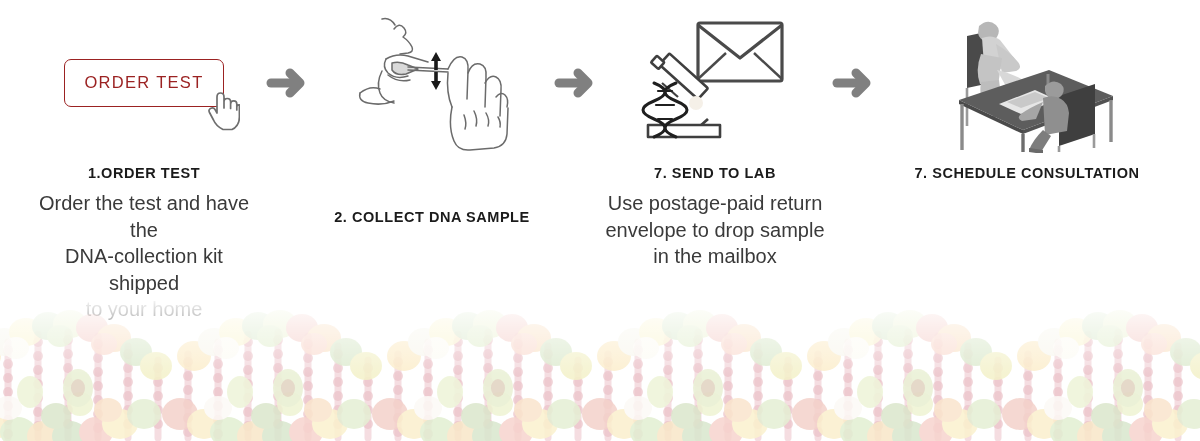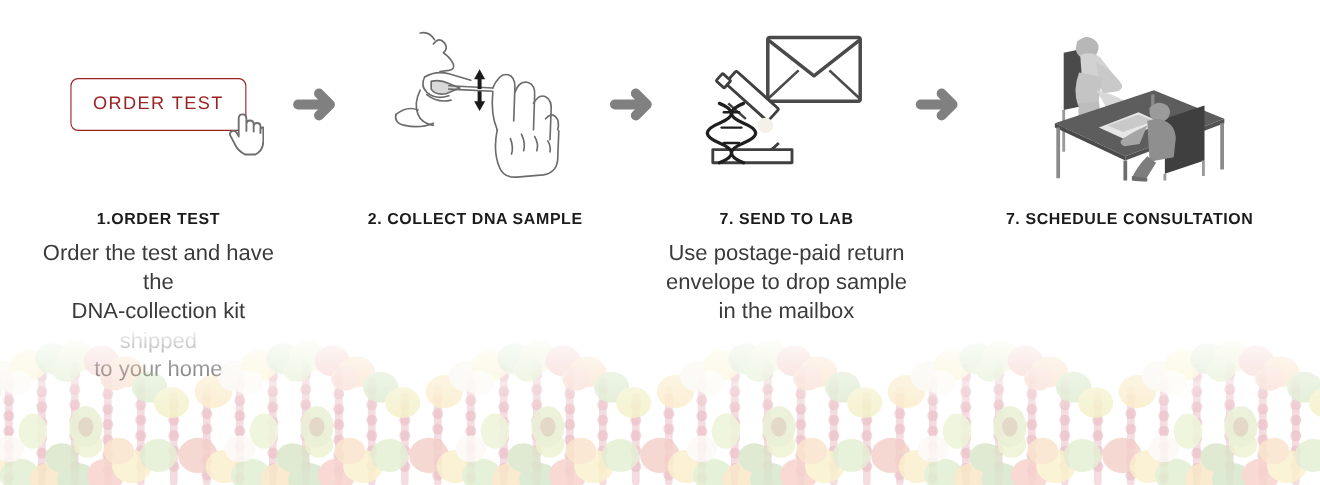--- a/index.html
+++ b/index.html
@@ -6,35 +6,35 @@
   html, body {
     width:1200px; height:441px;
     background:#ffffff;
     font-family:"Liberation Sans", sans-serif;
     overflow:hidden;
   }
   #page { position:relative; width:1200px; height:441px; background:#fff; overflow:hidden; }
 
   
   .steps {
-    position:absolute; left:0; top:12px; width:1200px; height:300px;
+    position:absolute; left:0; top:0; width:1200px; height:300px;
     display:flex; align-items:flex-start; justify-content:center;
   }
   .step { position:relative; display:flex; flex-direction:column; align-items:center; }
   .step-1 { width:232px; }
-  .step-2 { width:232px; }
+  .step-2 { width:232px;gap:44px; }
   .step-3 { width:222px; }
   .step-4 { width:290px; }
 
   .art { height:165px; width:100%; display:flex; align-items:center; justify-content:center; position:relative; }
 
   .step-title {
     font-size:14.5px; font-weight:bold; color:#1b1b1b;
     letter-spacing:.55px; text-align:center; white-space:nowrap;
-    margin-top:15px;
+    margin-top:0;
   }
   .step-desc {
     font-size:20px; color:#3a3a3a; text-align:center;
     line-height:1.33; margin-top:9px; white-space:pre-line;
   }
 
   
   .arrow { width:56px; height:165px; display:flex; align-items:center; justify-content:center; flex:none; }
   .arrow svg { display:block; }
 

